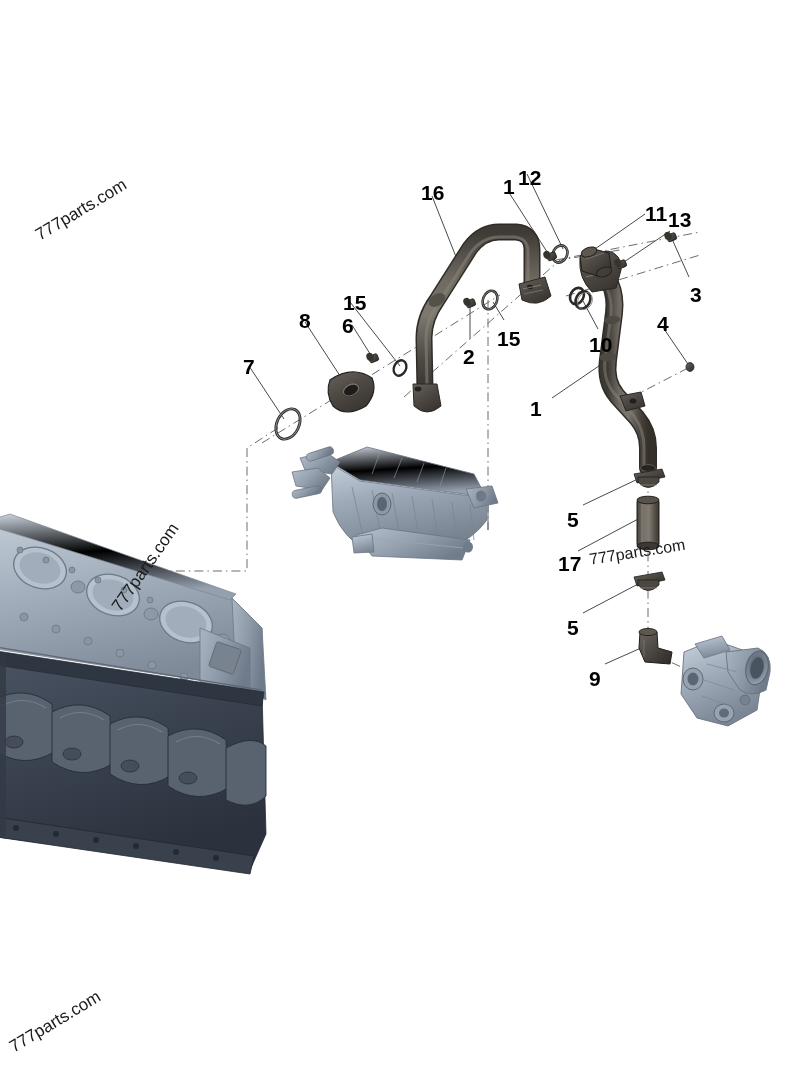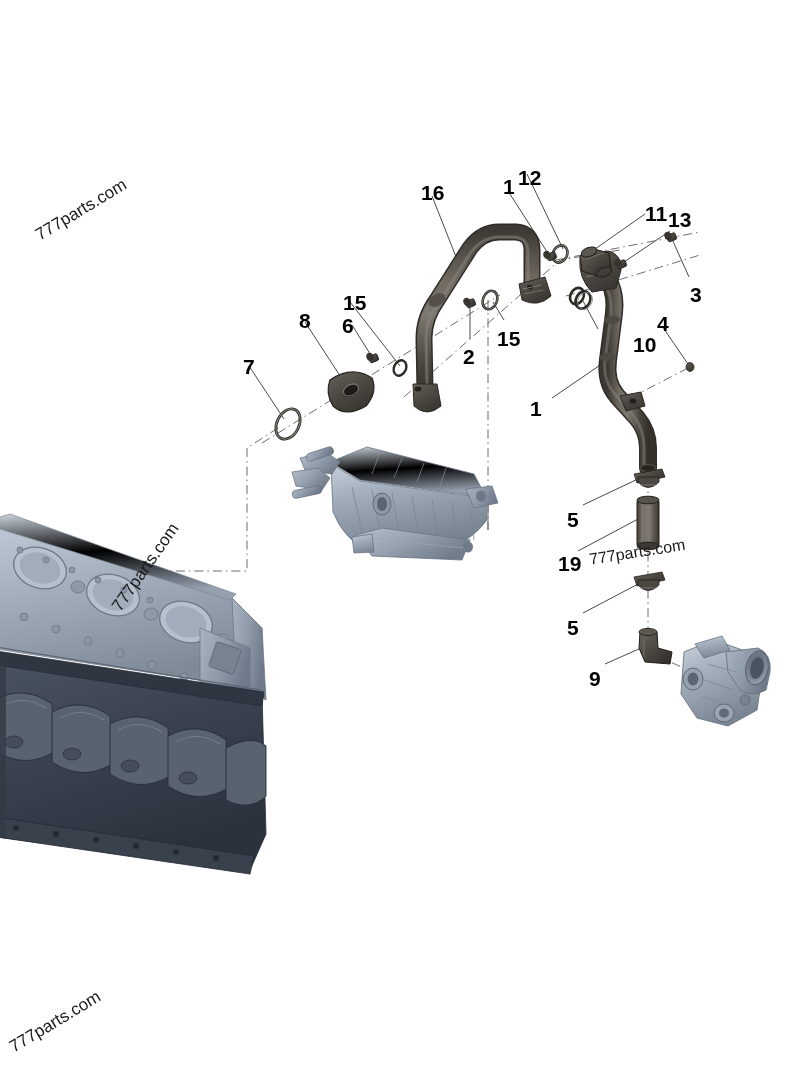--- a/index.html
+++ b/index.html
@@ -467,30 +467,30 @@
   </g>
 </svg>
 
 <div class="callout" style="left:421px;top:182px;">16</div>
 <div class="callout" style="left:503px;top:176px;">1</div>
 <div class="callout" style="left:518px;top:159px;margin-top:8px;">12</div>
 <div class="callout" style="left:645px;top:203px;text-align:center;">11</div>
 <div class="callout" style="left:668px;top:209px;">13</div>
 <div class="callout" style="left:690px;top:284px;">3</div>
 <div class="callout" style="left:657px;top:313px;">4</div>
-<div class="callout" style="left:589px;top:334px;margin-left:44px;">10</div>
+<div class="callout" style="left:589px;top:334px;">10</div>
 <div class="callout" style="left:530px;top:398px;">1</div>
 <div class="callout" style="left:343px;top:292px;">15</div>
 <div class="callout" style="left:342px;top:315px;">6</div>
 <div class="callout" style="left:299px;top:310px;">8</div>
 <div class="callout" style="left:243px;top:356px;">7</div>
 <div class="callout" style="left:463px;top:346px;">2</div>
 <div class="callout" style="left:497px;top:328px;">15</div>
 <div class="callout" style="left:567px;top:509px;">5</div>
-<div class="callout" style="left:558px;top:553px;">19</div>
+<div class="callout" style="left:558px;top:553px;">17</div>
 <div class="callout" style="left:567px;top:617px;">5</div>
 <div class="callout" style="left:589px;top:668px;">9</div>
 
 <div class="wm wm-a" style="left:32px;top:228px;">777parts.com</div>
 <div class="wm wm-b" style="left:108px;top:604px;">777parts.com</div>
 <div class="wm wm-c" style="left:588px;top:551px;">777parts.com</div>
 <div class="wm wm-d" style="left:6px;top:1040px;">777parts.com</div>
 
 </div>
 

